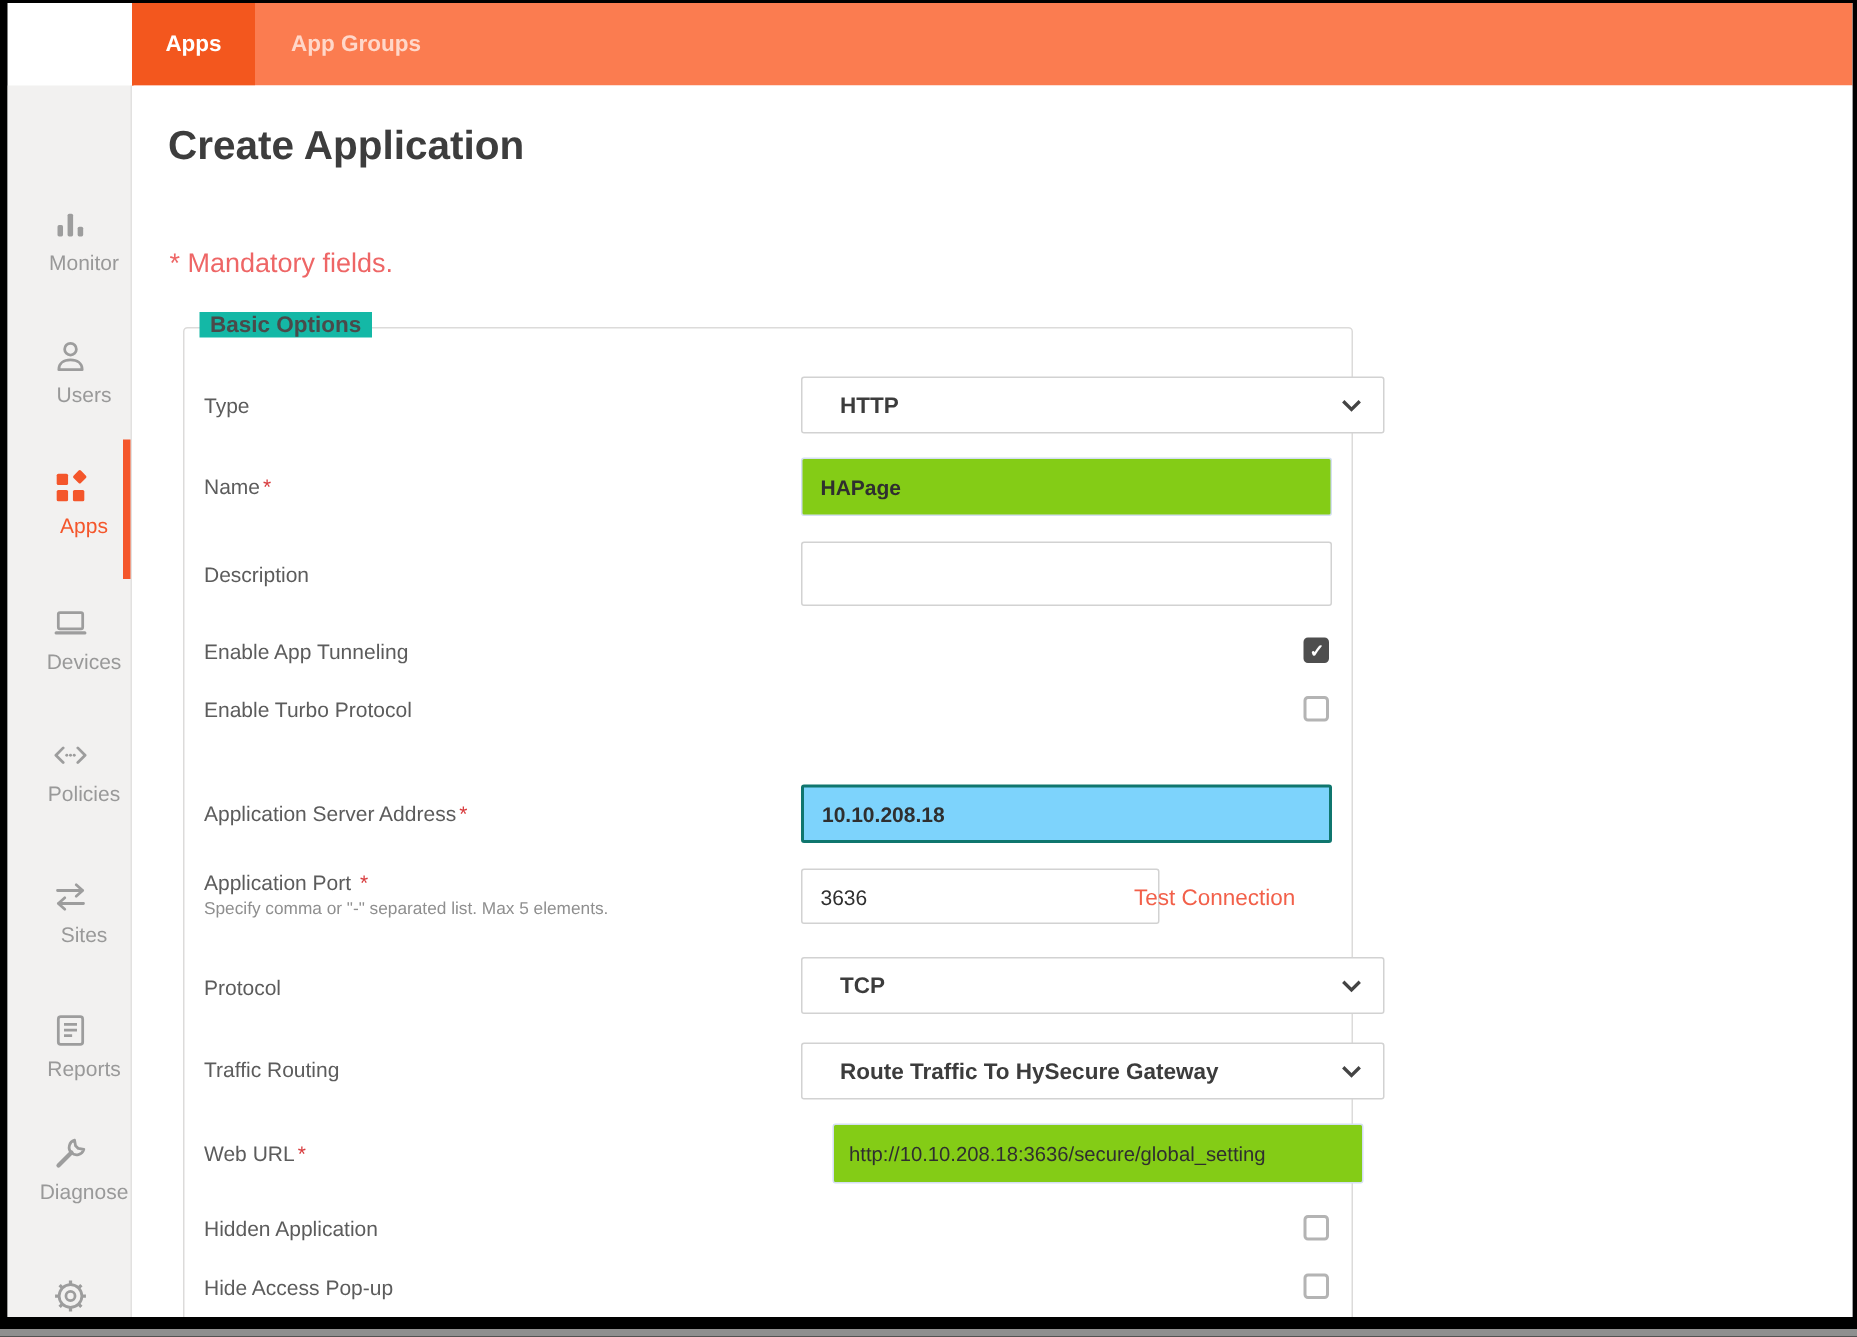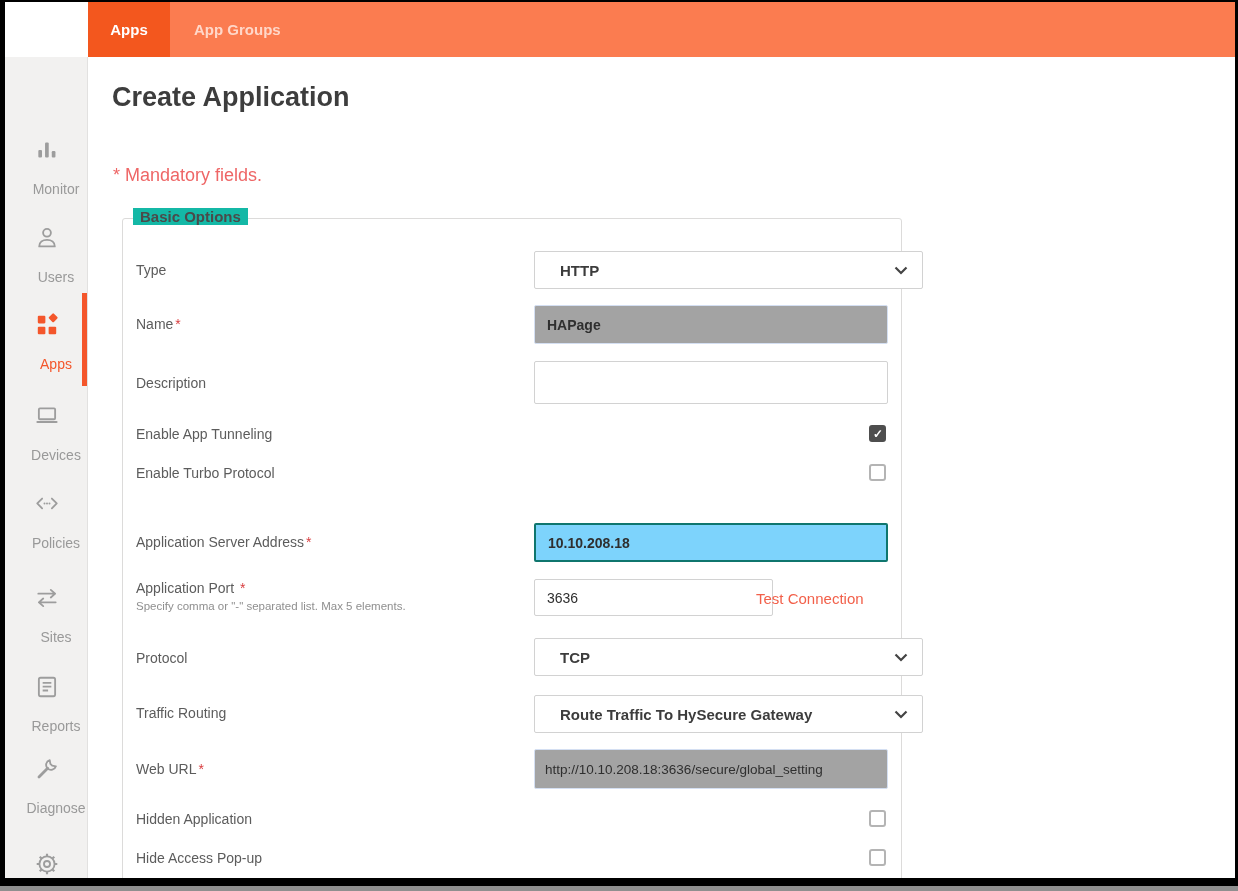--- a/index.html
+++ b/index.html
@@ -16,21 +16,21 @@
   
   .logo-box { position:absolute; left:0; top:0; width:83px; height:55px; background:#f2f1f0; }
   .stroke-big { position:absolute; left:44px; top:4px; width:10px; height:25px; background:#f4561e; border-radius:2px; transform:skewX(-20deg); }
   .stroke-small { position:absolute; left:31px; top:13px; width:6px; height:13px; background:linear-gradient(#f6a823,#f4561e); border-radius:2px; transform:skewX(-20deg); }
   .logo-text { position:absolute; left:0; top:34px; width:83px; text-align:center; font-size:10px; color:#6b6b6b; }
 
   
   .sidebar { position:absolute; left:0; top:55px; width:83px; bottom:0; background:#f2f1f0; border-right:1px solid #e2e1e0; }
   .side-item { position:absolute; left:0; width:83px; text-align:center; color:#8e8e8e; cursor:pointer; }
   .side-item .ic { display:block; margin:0 auto; height:27px; }
-  .side-item .lbl { display:block; font-size:14px; margin-top:17px; color:#999;padding-left:19px; }
+  .side-item .lbl { display:block; font-size:14px; margin-top:3px; color:#999;padding-left:19px; }
   .side-item.active .lbl { color:#f4562b; }
   .side-item svg { stroke:#9d9d9d; fill:none; stroke-width:1.7; }
   .side-item.active svg { stroke:#f4562b; }
   .side-item.active svg .fillme { fill:#f4562b; stroke:none; }
   svg .solid { fill:#9d9d9d; stroke:none; }
   .active-bar { position:absolute; right:0; top:236px; width:5px; height:93px; background:#f4562b; }
 
   
   .content { position:absolute; left:84px; top:55px; right:0; bottom:0; background:#fff; }
   .page-title { position:absolute; left:23px; top:25px; font-size:27px; font-weight:bold; color:#3d3d3d; }
@@ -41,23 +41,23 @@
 
   .flabel { position:absolute; left:13px; font-size:14px; color:#5c5c5c; white-space:nowrap; }
   .req { color:#d83c3e; margin-left:2px; }
   .hint { position:absolute; left:13px; font-size:11.5px; color:#8f8f8f; white-space:nowrap; }
 
   .select { position:absolute; left:411px; width:389px; height:38px; background:#fff; border:1px solid #d2d2d2; border-radius:2px; display:flex; align-items:center; cursor:pointer; }
   .select .sel-text { margin-left:25px; font-size:15px; font-weight:bold; color:#3c3c3c; }
   .select svg { position:absolute; right:14px; top:14px; stroke:#444; fill:none; stroke-width:2.2; }
 
   .tinput { position:absolute; left:411px; width:354px; height:39px; border:1px solid #d2d2d2; border-radius:2px; padding:0 12px; font-size:14px; color:#2f2f2f; font-family:"Liberation Sans", sans-serif; outline:none; }
-  .tinput.blue { background:#a3a3a3; border:1px solid #d4dff2; font-weight:bold; }
+  .tinput.blue { background:#84cc16; border:1px solid #d4dff2; font-weight:bold; }
   .tinput.focus { background:#7dd3fc; border:2px solid #0f766e; font-weight:bold; }
-  .tinput.url { font-size:13.5px; padding:0 4px 0 10px; font-weight:normal; }
+  .tinput.url { font-size:13.5px; padding:0 4px 0 10px; font-weight:normal;margin-left:21px; }
 
   .checkbox { position:absolute; left:746px; width:17px; height:17px; background:#fff; border:2px solid #b4b4b4; border-radius:3px; cursor:pointer; }
   .checkbox.checked { background:#4e4e4e; border:2px solid #4e4e4e; }
   .checkbox.checked::after { content:"\2713"; position:absolute; left:2px; top:0px; color:#fff; font-size:12px; font-weight:bold; }
 
   .test-link { position:absolute; left:633px; font-size:15px; color:#f2604a; cursor:pointer; white-space:nowrap; }
 </style>
 </head>
 <body>
 

